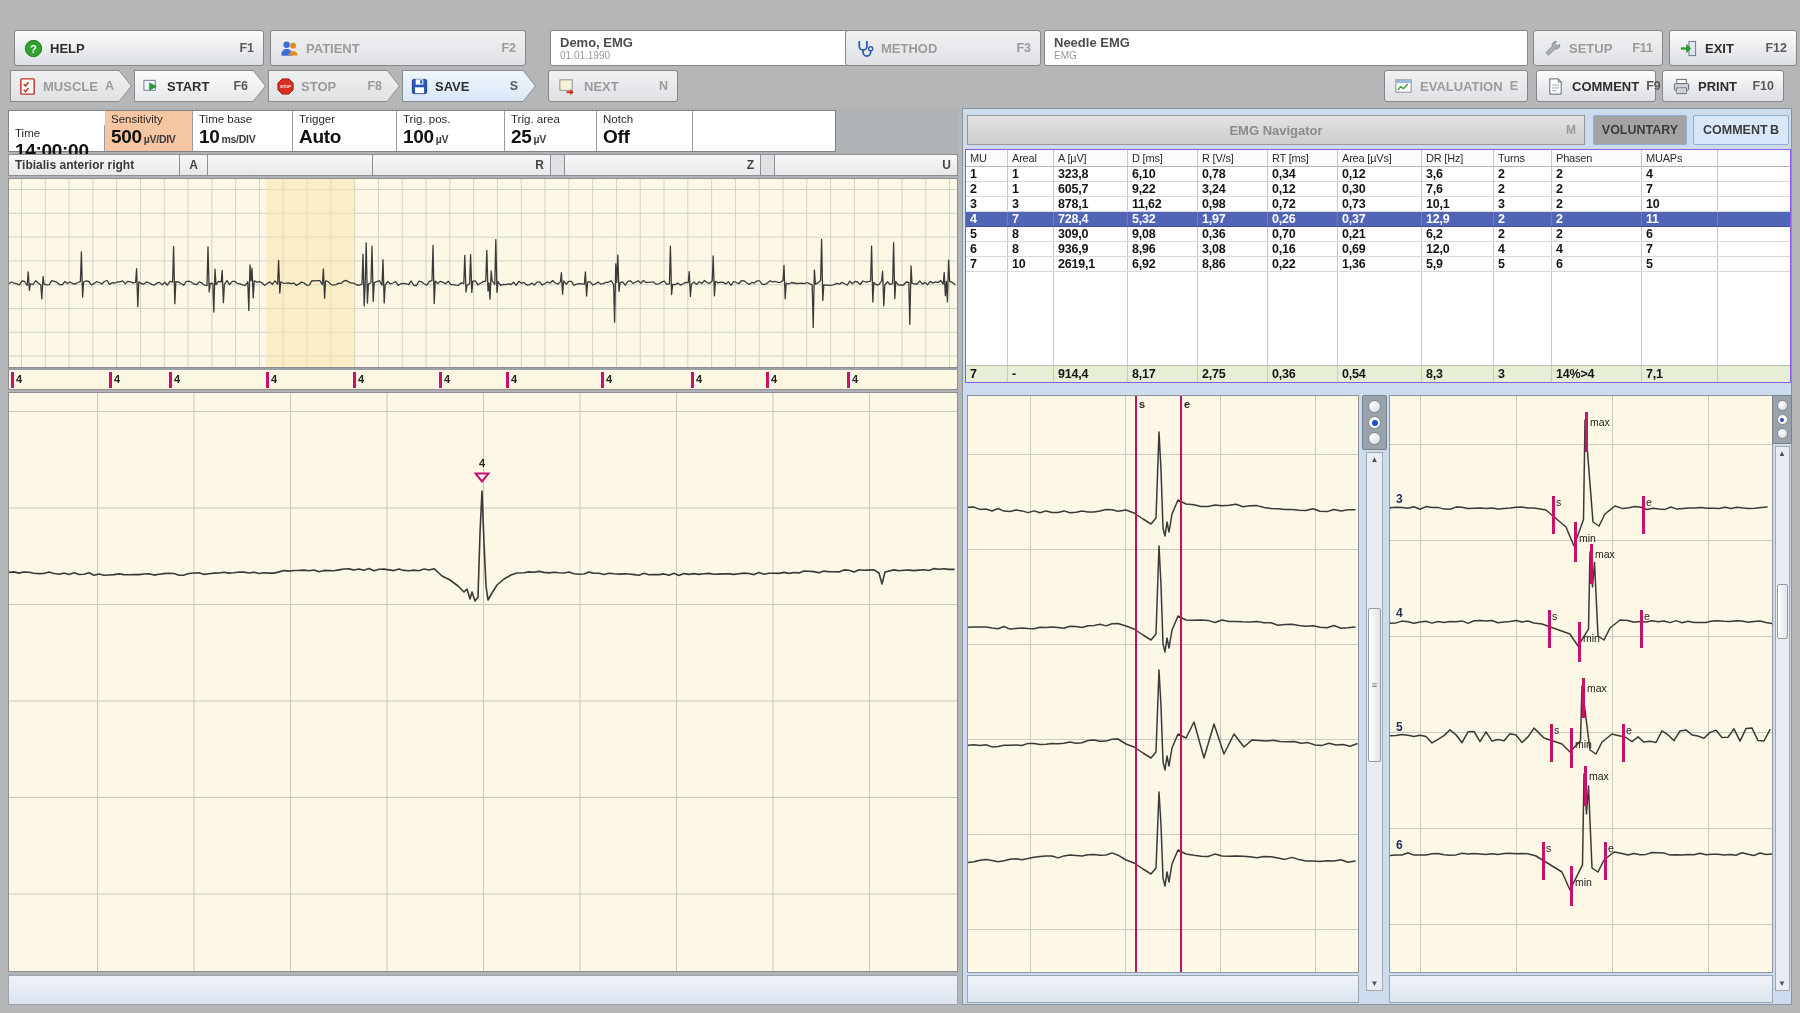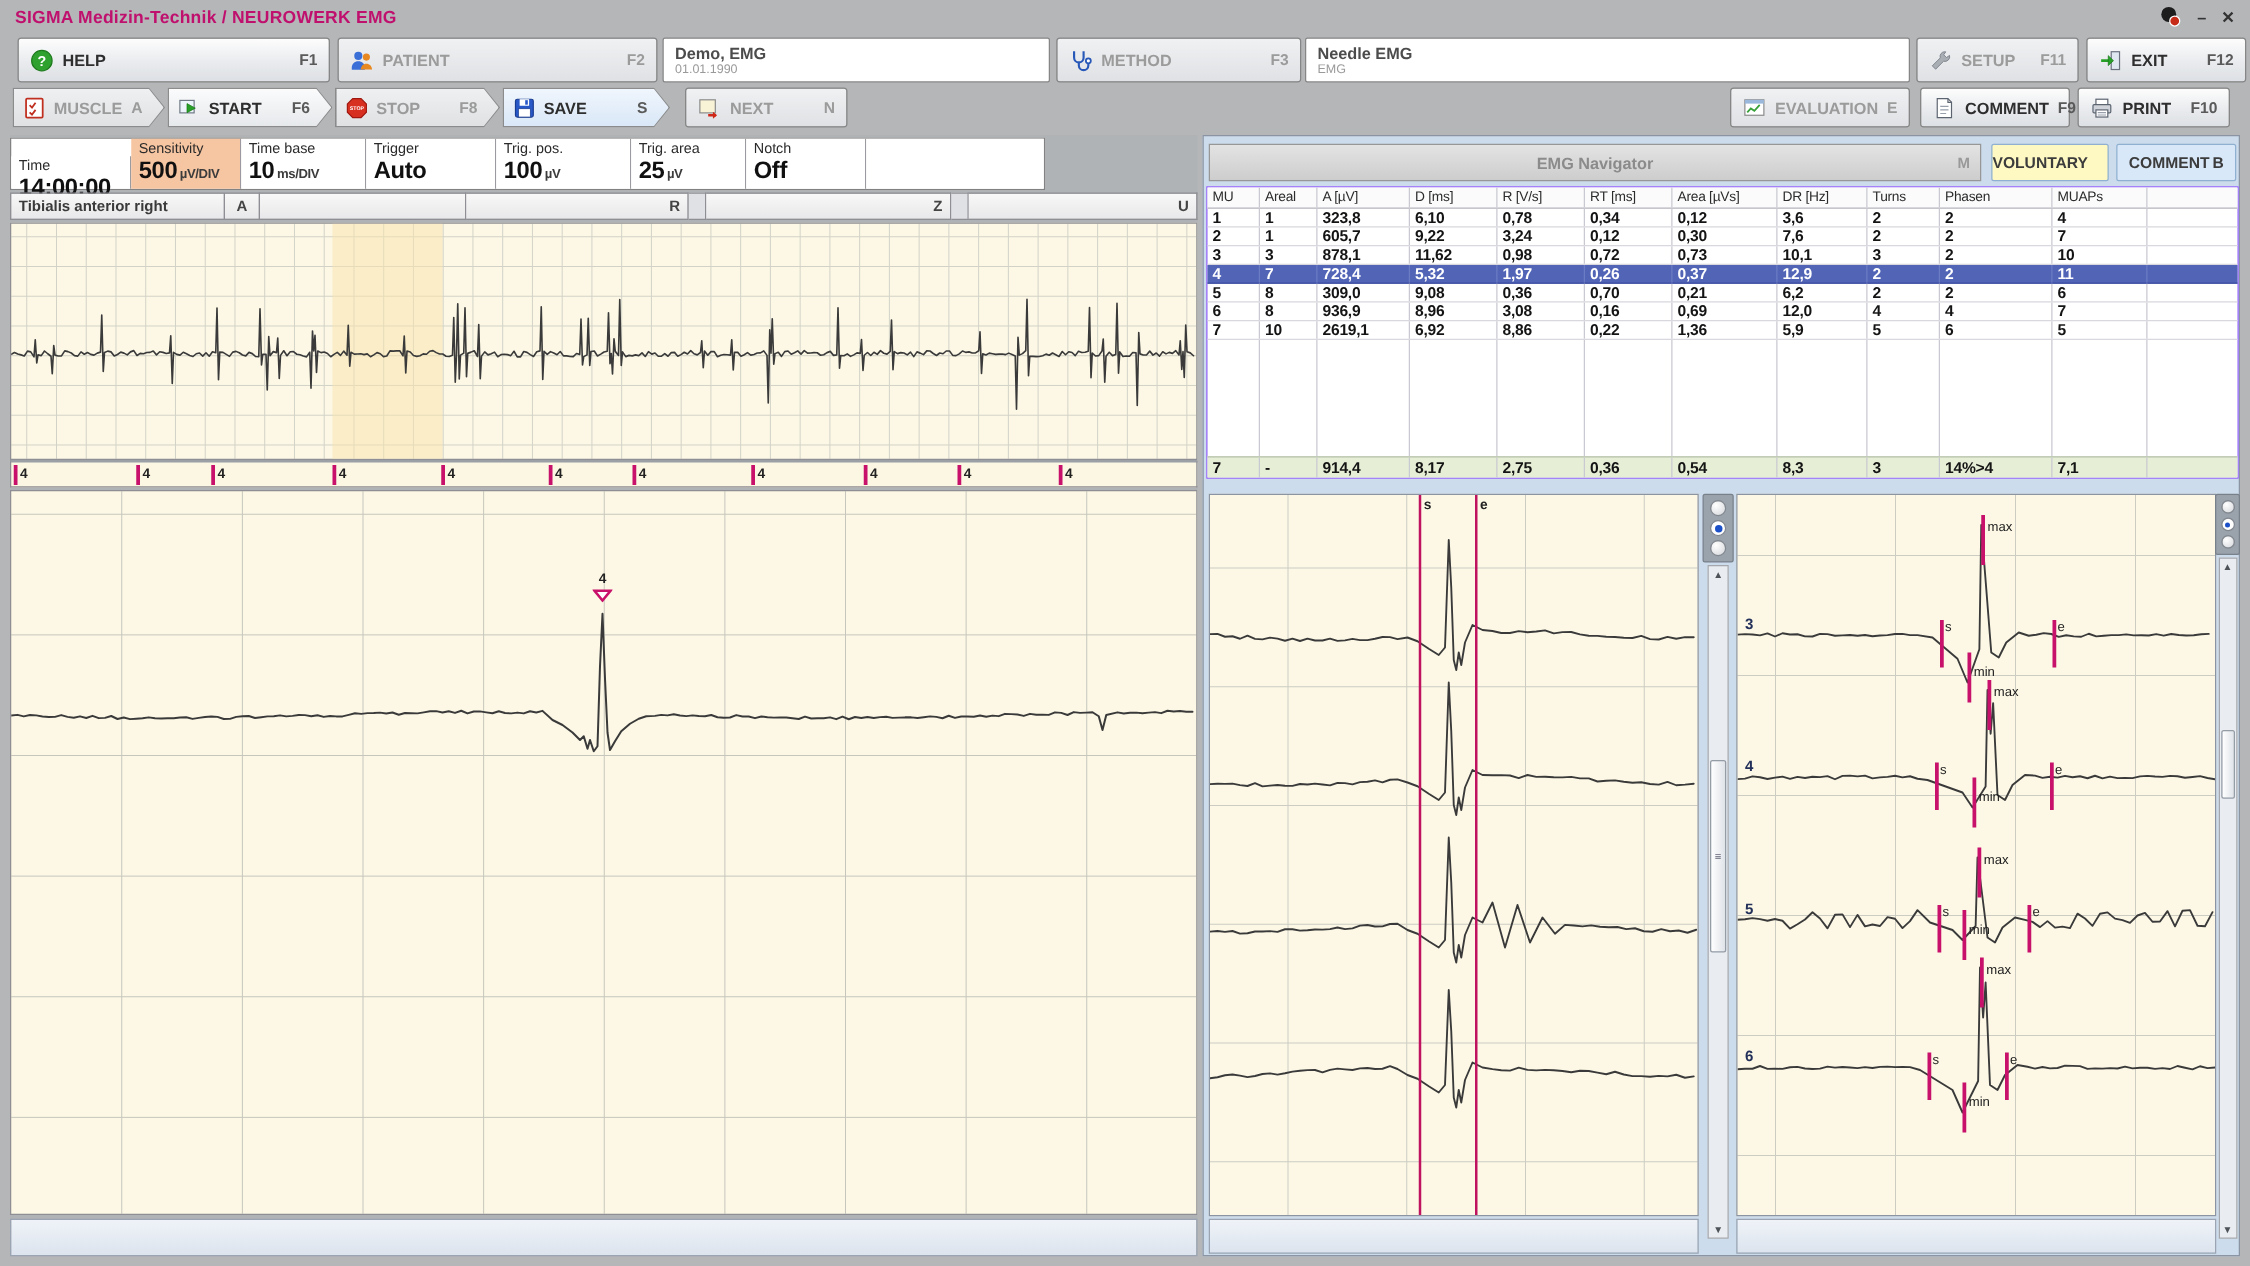--- a/index.html
+++ b/index.html
@@ -76,21 +76,21 @@
   #left-footer{left:0;top:867px;width:950px;height:30px;}
 
   svg.trace{position:absolute;left:0;top:0;width:100%;height:100%;}
 
   
   #right-panel{position:absolute;left:962px;top:108px;width:830px;height:897px;background:#ccdcec;border:1px solid #8a94a2;}
   .navbar{position:absolute;left:4px;top:6px;width:618px;height:30px;border:1px solid #979797;
           background:linear-gradient(#e3e3e3,#cdcdcd);display:flex;align-items:center;justify-content:center;position:absolute;}
   .navbar .ntitle{font-size:13px;font-weight:bold;color:#8b8b8b;}
   .navbar .nkey{position:absolute;right:8px;font-size:12px;font-weight:bold;color:#999;}
-  .navbtn{position:absolute;top:6px;height:30px;border:1px solid #8fb0d0;border-radius:2px;display:flex;align-items:center;font-size:12.5px;font-weight:bold;color:#3c3c3c;background:#fef9c3;}
+  .navbtn{position:absolute;top:6px;height:30px;border:1px solid #8fb0d0;border-radius:2px;display:flex;align-items:center;justify-content:center;font-size:12.5px;font-weight:bold;color:#3c3c3c;background:#a3a3a3;}
   #btn-voluntary{left:630px;width:94px;}
   #btn-notebook{left:730px;width:96px;background:#d9e8f8;justify-content:space-between;padding:0 9px;}
   #btn-notebook .key{color:#3c3c3c;}
 
   #navtable{position:absolute;left:2px;top:40px;width:826px;height:234px;background:#fff;border:1px solid #8b5cf6;display:flex;flex-direction:column;font-family:"Liberation Sans",sans-serif;}
   .nav-row{display:flex;height:15px;border-bottom:1px solid #d8d8de;}
   .nav-head{display:flex;height:17px;border-bottom:1px solid #b4b4bc;background:#fbfbfc;}
   .nav-fill{display:flex;flex:1;}
   .nav-sum{display:flex;height:17px;background:#e6efd6;border-top:1px solid #b4c0a8;}
   .ncell{border-right:1px solid #c9c9d1;padding:0 0 0 4px;font-size:12.5px;font-weight:bold;color:#141414;overflow:hidden;white-space:nowrap;display:flex;align-items:center;letter-spacing:-0.2px;}
@@ -129,52 +129,40 @@
   .sb .arrow{position:absolute;left:0;right:0;height:13px;text-align:center;font-size:8px;color:#4c5258;line-height:13px;}
   .sb .up{top:0;} .sb .dn{bottom:0;}
   .sb .thumb{position:absolute;left:1px;right:1px;background:linear-gradient(90deg,#ffffff,#dfe3e8);border:1px solid #949ca6;border-radius:2px;
              display:flex;align-items:center;justify-content:center;color:#667;font-size:9px;}
 </style>
 </head>
 <body>
 
 <div id="app">
 
-  <div class="titlebar">
-    <span class="title">SIGMA Medizin-Technik / NEUROWERK EMG</span>
-    <span class="spacer"></span>
-    <span class="trayicon">
-      <svg viewBox="0 0 20 20">
-          <circle cx="9" cy="8.5" r="6" fill="#1d1d1d"></circle>
-          <circle cx="13.8" cy="13.8" r="4" fill="#c62b18" stroke="#fff" stroke-width="1"></circle>
-        </svg>
-    </span>
-    <span class="winbtn">–</span>
-    <span class="winbtn">✕</span>
-  </div>
 
   <button class="btn" style="left:14px;top:30px;width:250px;">
     <svg viewBox="0 0 20 20">
         <circle cx="10" cy="10" r="8.6" fill="#2ea12e" stroke="#1c7a1c"></circle>
         <text x="10" y="14.3" font-size="12" font-weight="bold" fill="#fff" text-anchor="middle">?</text>
       </svg>
     <span class="lbl">HELP</span>
     <span class="key">F1</span>
   </button>
   <button class="btn disabled" style="left:270px;top:30px;width:256px;">
     <svg viewBox="0 0 20 20">
       <circle cx="7" cy="6" r="3.4" fill="#3a6fd8"></circle>
         <path d="M1.5 16c0-3.2 2.4-5.4 5.5-5.4s5.5 2.2 5.5 5.4v1.6H1.5z" fill="#3a6fd8"></path>
       <circle cx="13.8" cy="7" r="3" fill="#e88820"></circle>
         <path d="M9 17.4c.2-2.8 2.2-4.8 4.8-4.8s4.6 2 4.8 4.8z" fill="#e88820"></path>
     </svg>
     <span class="lbl">PATIENT</span>
     <span class="key">F2</span>
   </button>
-  <div class="infobox" style="left:530px;top:30px;width:310px;">
+  <div class="infobox" style="left:550px;top:30px;width:310px;">
     <span class="name">Demo, EMG</span>
     <span class="sub">01.01.1990</span>
   </div>
   <button class="btn disabled" style="left:845px;top:30px;width:196px;">
     <svg viewBox="0 0 20 20">
       <path d="M4.5 2v5.5a4 4 0 0 0 8 0V2" fill="none" stroke="#2858b8" stroke-width="1.8"></path>
       <path d="M8.5 11.5v2.5a4 4 0 0 0 8 0v-1.5" fill="none" stroke="#2858b8" stroke-width="1.8"></path>
       <circle cx="16.5" cy="10.2" r="2.1" fill="#fff" stroke="#2858b8" stroke-width="1.5"></circle>
     </svg>
     <span class="lbl">METHOD</span>

